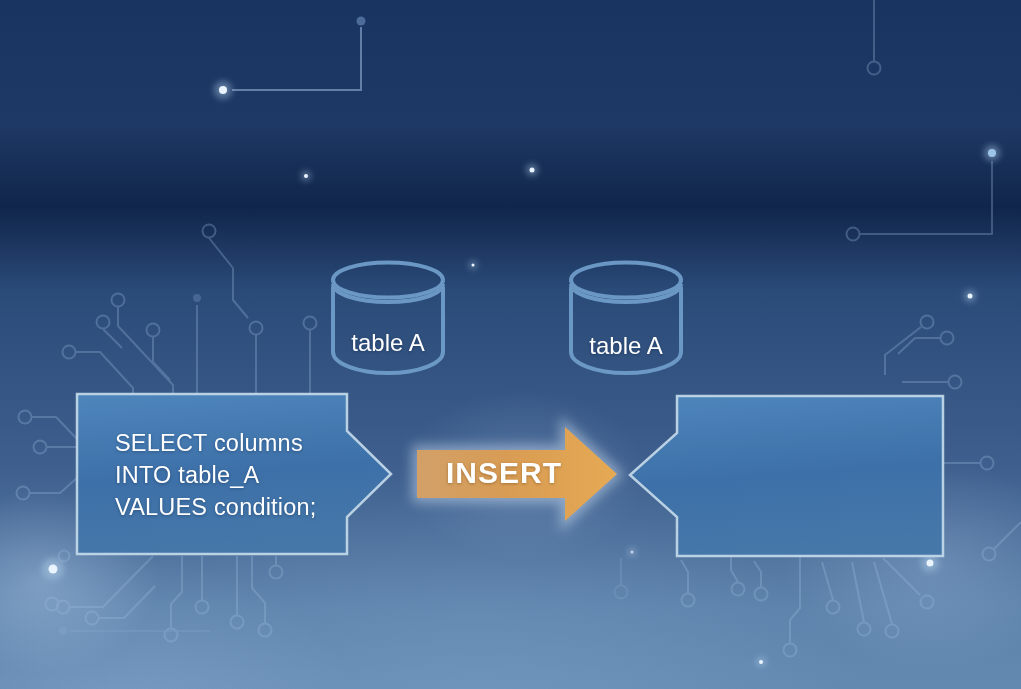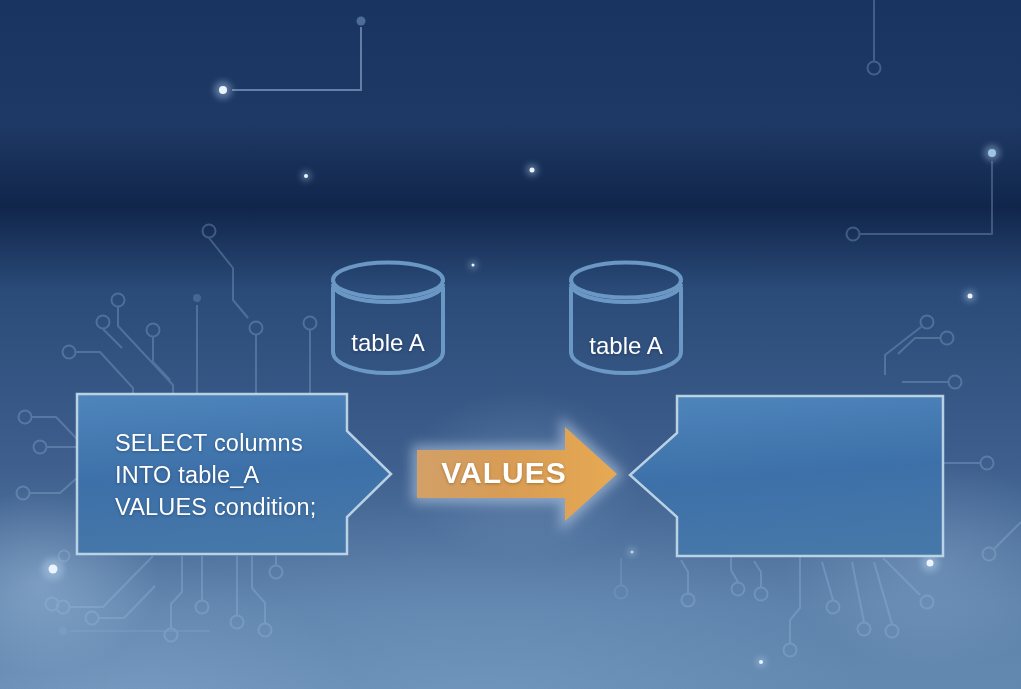--- a/index.html
+++ b/index.html
@@ -194,14 +194,14 @@
   <div class="cyl-label src">table A</div>
   <div class="cyl-label tgt">table A</div>
 
   <div class="sql sql-left">
     <div>SELECT columns</div>
     <div>INTO table_A</div>
     <div>VALUES condition;</div>
   </div>
 
 
-  <div class="insert-label">VALUES</div>
+  <div class="insert-label">INSERT</div>
 </div>
 
 </body></html>

